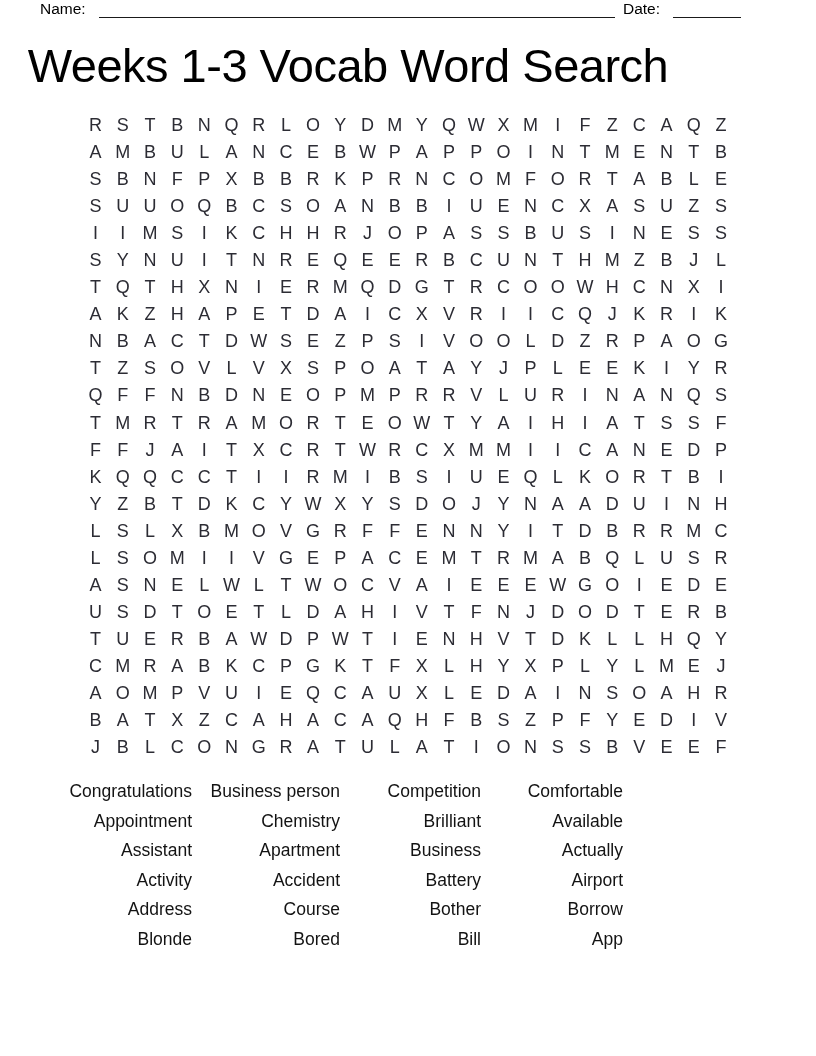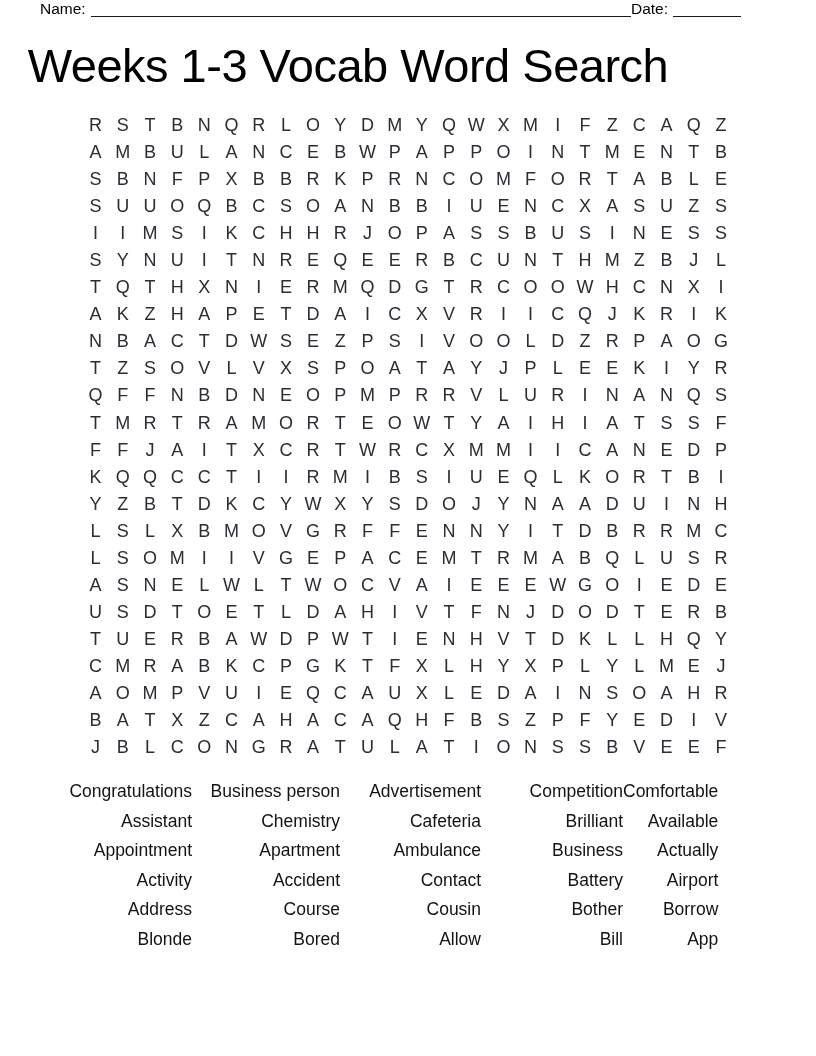--- a/index.html
+++ b/index.html
@@ -9,23 +9,24 @@
     position: relative;
     overflow: hidden;
     font-family: "Liberation Sans", sans-serif;
     color: #000;
   }
   .top-row {
     position: absolute;
     left: 40px; top: 0px;
     width: 701px;
     display: flex;
-    align-items: flex-start;
+    align-items: center;
     font-size: 15.5px;
     line-height: 18px;
+    gap: 8px;
   }
   .field-label { flex: 0 0 auto; }
   .name-line {
     flex: 1 1 auto;
     height: 16px;
     border-bottom: 1.5px solid #1a1a1a;
     margin-left: 5px;
   }
   .date-label { }
   .date-line {
@@ -661,41 +662,33 @@
     <span class="grid-cell">B</span>
     <span class="grid-cell">V</span>
     <span class="grid-cell">E</span>
     <span class="grid-cell">E</span>
     <span class="grid-cell">F</span>
   </div>
 
 <div class="word-list">
     <div class="word-col">
       <div class="word">Congratulations</div>
+      <div class="word">Appointment</div>
       <div class="word">Assistant</div>
-      <div class="word">Appointment</div>
       <div class="word">Activity</div>
       <div class="word">Address</div>
       <div class="word">Blonde</div>
     </div>
     <div class="word-col">
       <div class="word">Business person</div>
       <div class="word">Chemistry</div>
       <div class="word">Apartment</div>
       <div class="word">Accident</div>
       <div class="word">Course</div>
       <div class="word">Bored</div>
-    </div>
-    <div class="word-col">
-      <div class="word">Advertisement</div>
-      <div class="word">Cafeteria</div>
-      <div class="word">Ambulance</div>
-      <div class="word">Contact</div>
-      <div class="word">Cousin</div>
-      <div class="word">Allow</div>
     </div>
     <div class="word-col">
       <div class="word">Competition</div>
       <div class="word">Brilliant</div>
       <div class="word">Business</div>
       <div class="word">Battery</div>
       <div class="word">Bother</div>
       <div class="word">Bill</div>
     </div>
     <div class="word-col">

